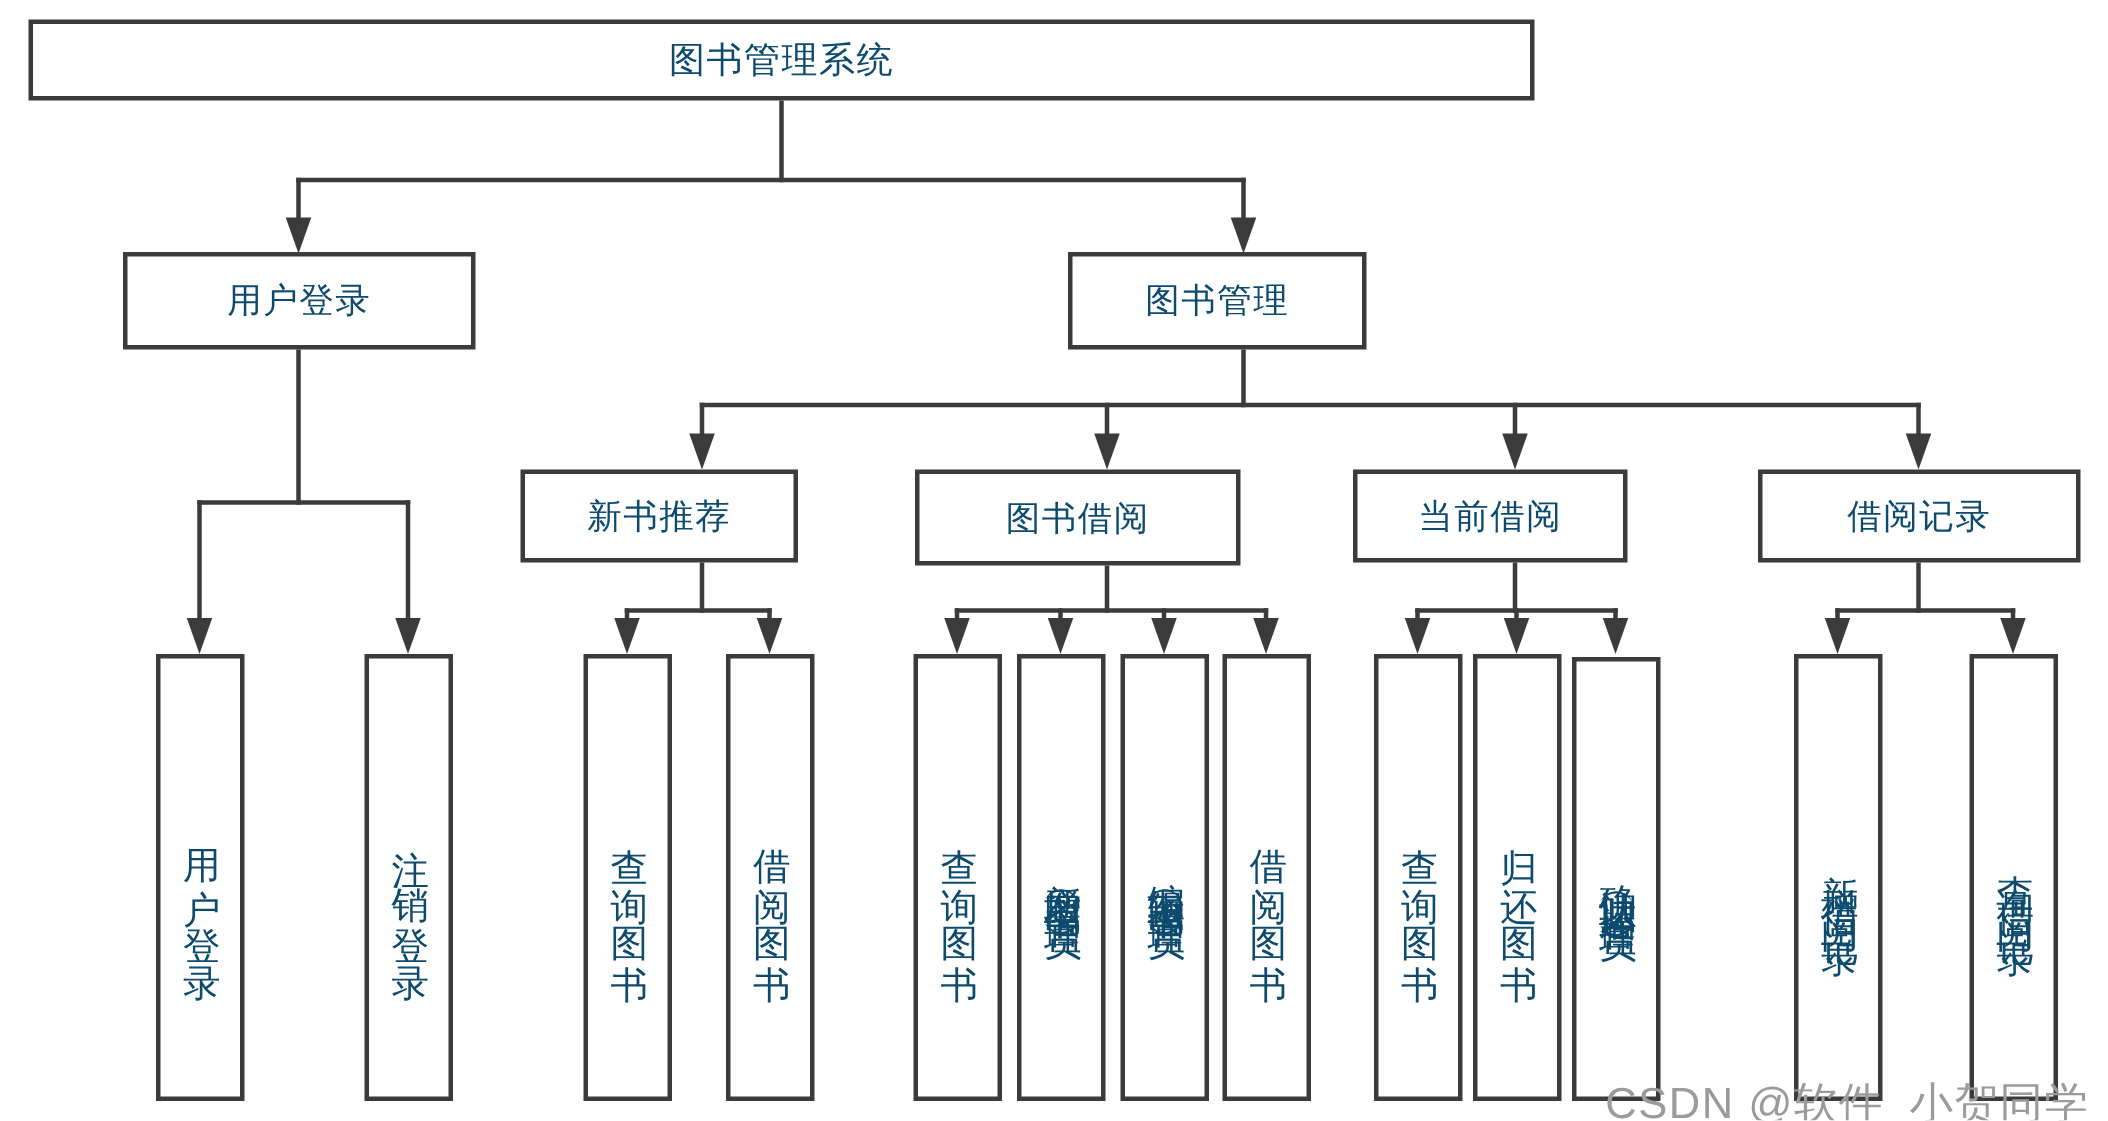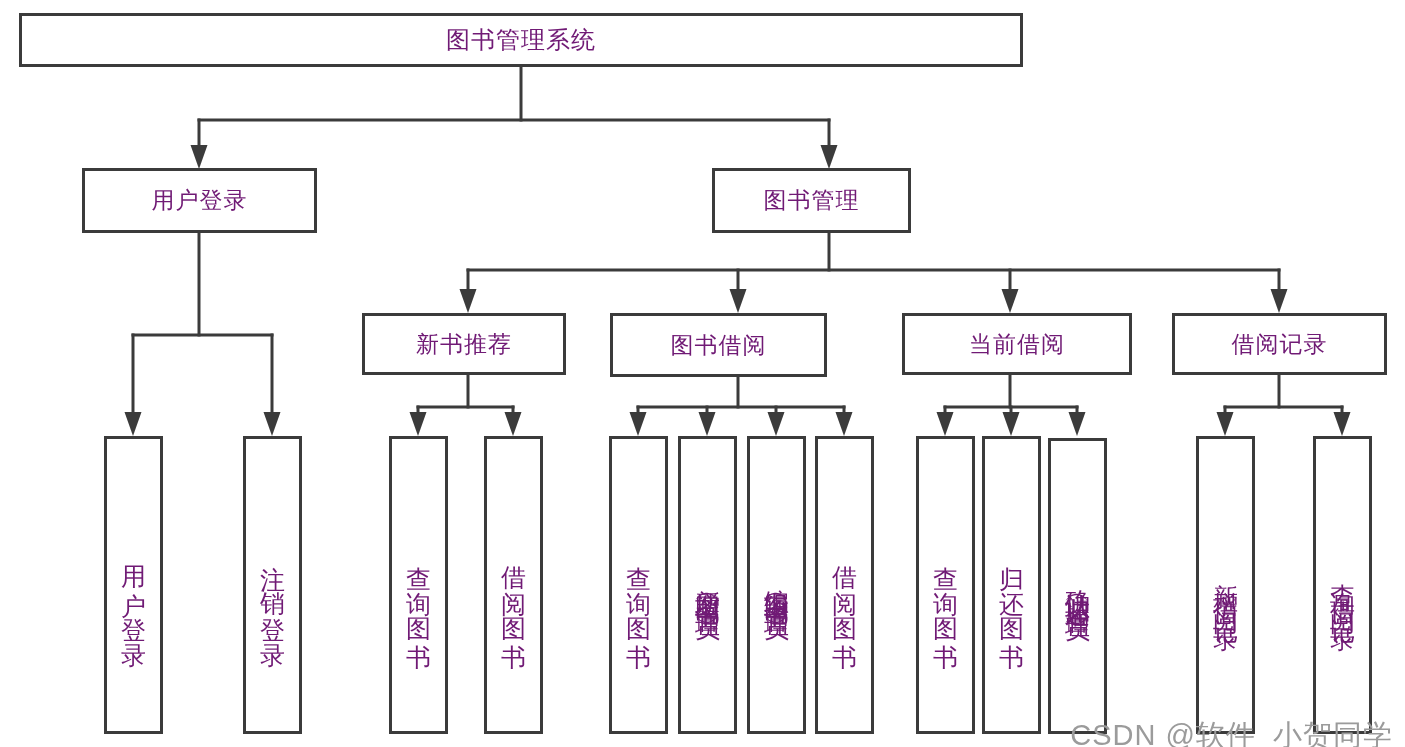--- a/index.html
+++ b/index.html
@@ -17,21 +17,21 @@
     z-index: 0;
   }
   .box {
     position: absolute;
     box-sizing: border-box;
     background: #ffffff;
     border: 3px solid #3b3b3b;
     display: flex;
     align-items: center;
     justify-content: center;
-    color: #701a75;
+    color: #0c4a6e;
     z-index: 1;
   }
   .h-label {
     font-size: 23px;
     letter-spacing: 1px;
     white-space: nowrap;
   }
   .root-label { font-size: 24px; }
   .v {
     writing-mode: vertical-rl;
@@ -129,27 +129,27 @@
     <span class="h-label root-label">图书管理系统</span>
   </div>
 
   <div class="box" style="left:82px; top:168px; width:235px; height:65px;">
     <span class="h-label">用户登录</span>
   </div>
   <div class="box" style="left:712px; top:168px; width:199px; height:65px;">
     <span class="h-label">图书管理</span>
   </div>
 
-  <div class="box" style="left:362px; top:313px; width:204px; height:62px;">
+  <div class="box" style="left:347px; top:313px; width:185px; height:62px;">
     <span class="h-label">新书推荐</span>
   </div>
   <div class="box" style="left:610px; top:313px; width:217px; height:64px;">
     <span class="h-label">图书借阅</span>
   </div>
-  <div class="box" style="left:902px; top:313px; width:230px; height:62px;">
+  <div class="box" style="left:902px; top:313px; width:183px; height:62px;">
     <span class="h-label">当前借阅</span>
   </div>
   <div class="box" style="left:1172px; top:313px; width:215px; height:62px;">
     <span class="h-label">借阅记录</span>
   </div>
 
   <div class="box" style="left:104px; top:436px; width:59px; height:298px;">
     <span class="v ls4">用户登录</span>
   </div>
   <div class="box" style="left:243px; top:436px; width:59px; height:298px;">

